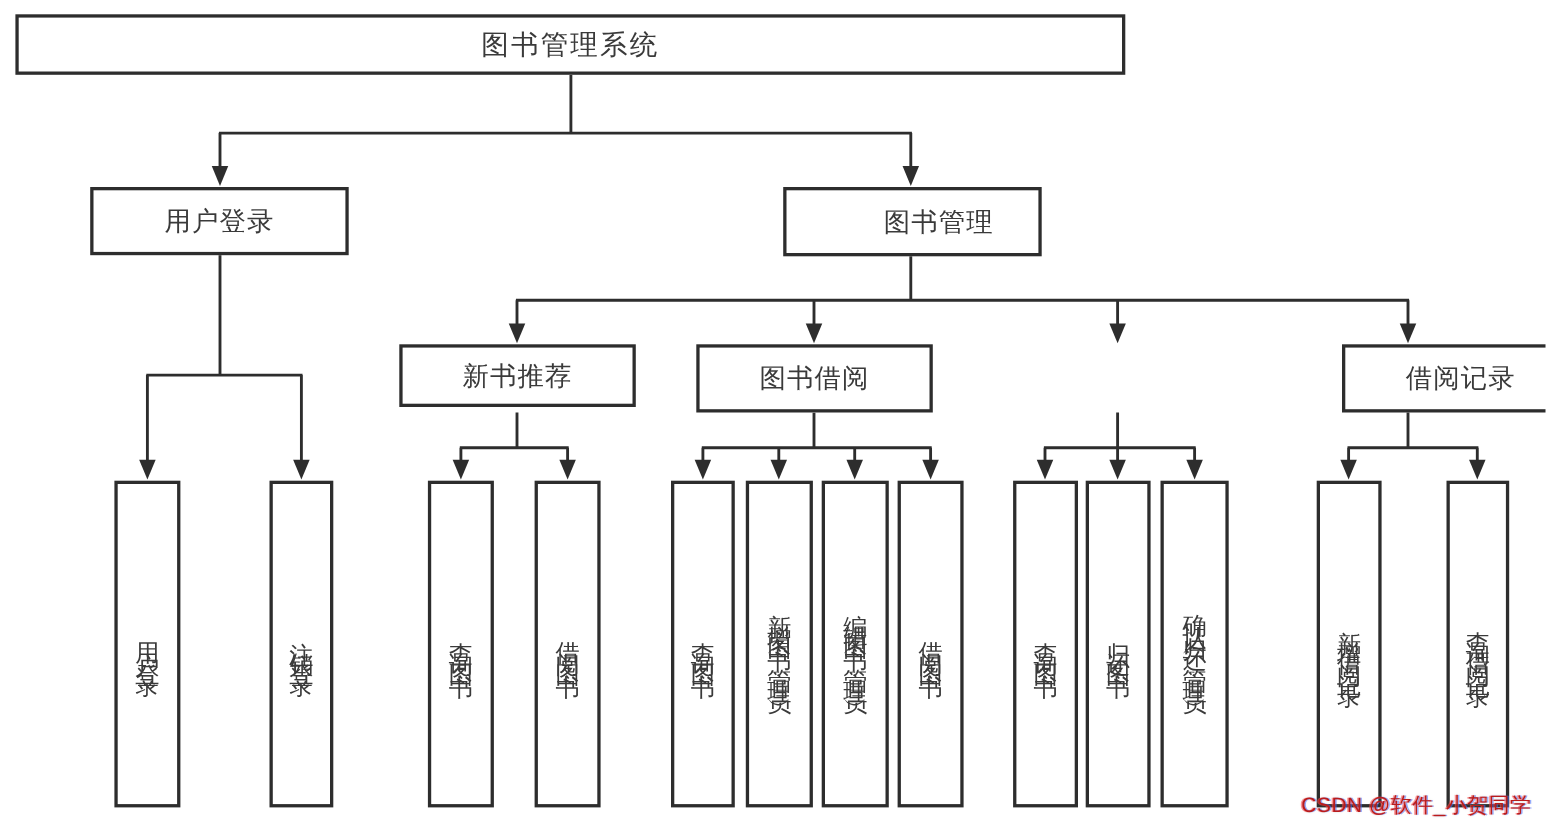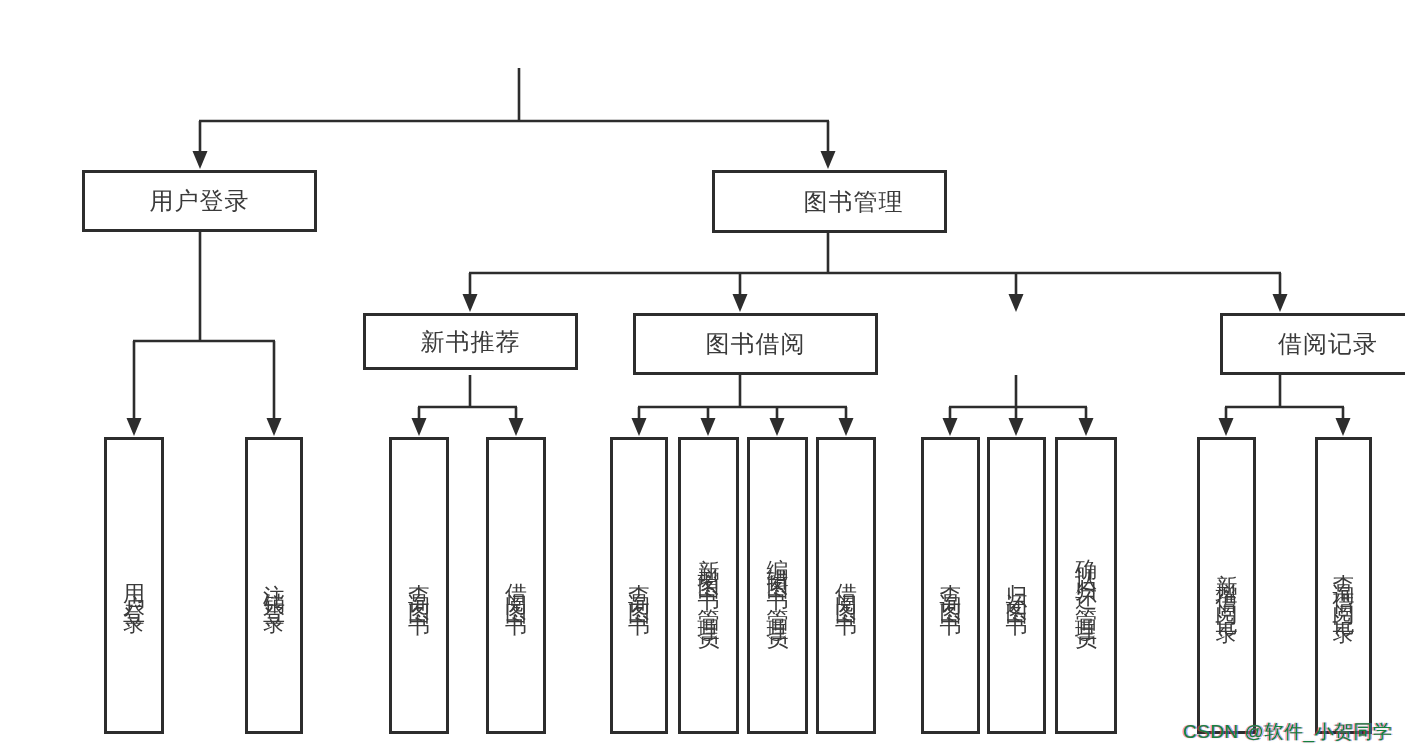--- a/index.html
+++ b/index.html
@@ -8,21 +8,21 @@
   .stage{position:absolute;left:0;top:0;width:1405px;height:747px;}
   svg.wires{position:absolute;left:0;top:0;width:1405px;height:747px;}
   .node{position:absolute;box-sizing:border-box;background:#ffffff;
         border:3px solid #2d2d2d;display:flex;align-items:center;justify-content:center;}
   .hbox{font-size:24px;letter-spacing:1px;white-space:nowrap;}
   .hbox.title{font-size:25px;letter-spacing:2px;}
   .vbox{top:437px;height:297px;}
   .vtext{writing-mode:vertical-rl;text-orientation:mixed;
          font-size:22px;letter-spacing:10px;line-height:1;white-space:nowrap;}
   .watermark{position:absolute;left:1183px;top:719px;z-index:5;
-             font-size:19px;letter-spacing:0.5px;color:#15803d;white-space:nowrap;
+             font-size:19px;letter-spacing:0.5px;color:#b91c1c;white-space:nowrap;
              text-shadow:-1.4px 0 0 rgba(255,70,70,0.55),
                           1.4px 0 0 rgba(70,110,255,0.55),
                           0 0 2px rgba(130,130,130,0.35);}
 </style>
 </head>
 <body>
 
 <div class="stage">
 
   <svg class="wires" viewBox="0 0 1405 747" aria-hidden="true">
@@ -51,32 +51,35 @@
       <polygon points="769.5,418 784.5,418 777,436"></polygon>
       <polygon points="838.5,418 853.5,418 846,436"></polygon>
       <polygon points="942.5,418 957.5,418 950,436"></polygon>
       <polygon points="1008.5,418 1023.5,418 1016,436"></polygon>
       <polygon points="1078.5,418 1093.5,418 1086,436"></polygon>
       <polygon points="1218.5,418 1233.5,418 1226,436"></polygon>
       <polygon points="1335.5,418 1350.5,418 1343,436"></polygon>
     </g>
   </svg>
 
+  <div class="node hbox title" style="left:14px;top:13px;width:1009px;height:55px;">
+    <span>图书管理系统</span>
+  </div>
 
   <div class="node hbox" style="left:82px;top:170px;width:235px;height:62px;">
     <span>用户登录</span>
   </div>
   <div class="node hbox" style="left:712px;top:170px;width:235px;height:63px;padding-left:48px;">
     <span>图书管理</span>
   </div>
 
   <div class="node hbox" style="left:363px;top:313px;width:215px;height:57px;">
     <span>新书推荐</span>
   </div>
-  <div class="node hbox" style="left:633px;top:313px;width:245px;height:62px;">
+  <div class="node hbox" style="left:633px;top:313px;width:215px;height:62px;">
     <span>图书借阅</span>
   </div>
   <div class="node hbox" style="left:1172px;top:313px;width:216px;height:62px;margin-left:48px;">
     <span>借阅记录</span>
   </div>
 
   <div class="node vbox" style="left:104px;width:60px;">
     <span class="vtext">用户登录</span>
   </div>
   <div class="node vbox" style="left:245px;width:58px;">

